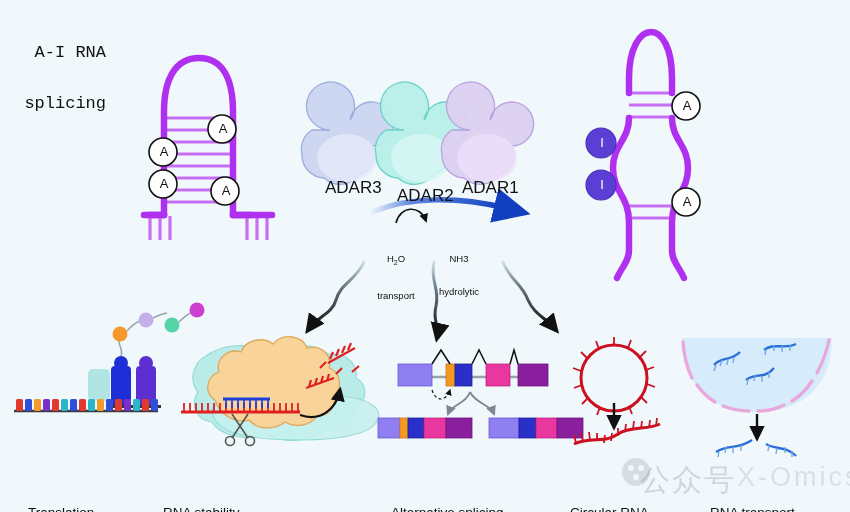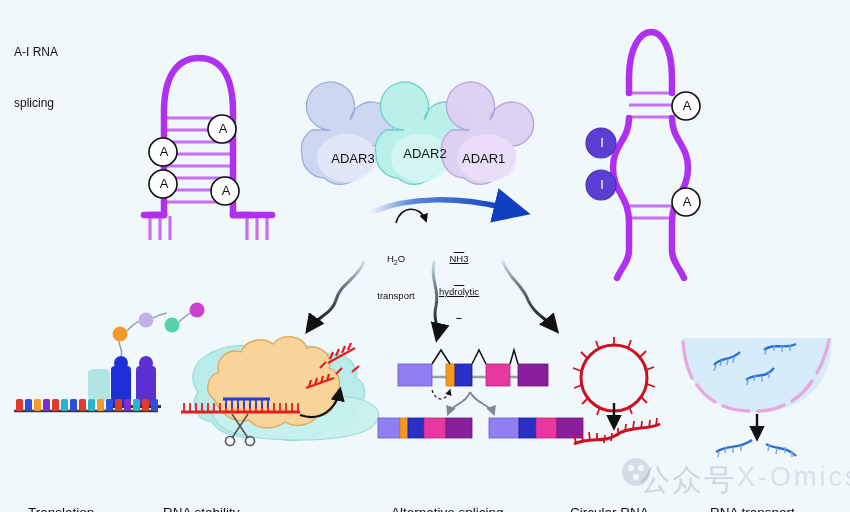--- a/index.html
+++ b/index.html
@@ -5,24 +5,24 @@
 <style>
   html,body{margin:0;padding:0;}
   body{
     width:850px;height:512px;overflow:hidden;
     background:#f0f8fc;
     font-family:"Liberation Sans","DejaVu Sans",sans-serif;
   }
   #figure{position:relative;width:850px;height:512px;background:#f0f8fc;}
   svg.layer{position:absolute;left:0;top:0;width:850px;height:512px;}
   .txt{position:absolute;color:#111;font-size:13.5px;line-height:16px;white-space:pre;}
-  .title{font-size:12px;line-height:17px;text-align:left;}
+  .title{font-size:17px;line-height:17px;text-align:right;font-family:Liberation Mono, monospace;}
   .caption{font-size:13.5px;line-height:17px;}
   .small{font-size:9.5px;line-height:11px;text-align:center;}
-  .nodeLbl{font-size:13px;}
+  .nodeLbl{font-size:17px;margin-top:29px;}
   .wm{
     position:absolute;color:#7c8a99;opacity:.30;
     font-size:30px;letter-spacing:2px;font-weight:400;
     pointer-events:none;white-space:pre;
   }
   .wm2{
     position:absolute;color:#98a6b3;opacity:.28;
     font-size:27px;letter-spacing:3px;pointer-events:none;white-space:pre;
   }
 </style>
@@ -378,28 +378,28 @@
       <circle cx="601" cy="185" r="15" fill="#5b3fd4" stroke="#4a31b4" stroke-width="1.2"></circle>
     </g>
   </svg>
 
   <div class="txt title" style="left:14px;top:10px;width:92px;">
     <div>A-I RNA</div>
     <div>splicing</div>
   </div>
 
   <div class="txt nodeLbl" style="left:325px;top:151px;width:56px;text-align:center;">ADAR3</div>
-  <div class="txt nodeLbl" style="left:397px;top:146px;width:56px;text-align:center;">ADAR2</div>
+  <div class="txt nodeLbl" style="left:397px;top:159px;width:56px;text-align:center;">ADAR2</div>
   <div class="txt nodeLbl" style="left:462px;top:151px;width:56px;text-align:left;">ADAR1</div>
 
   <div class="txt small" style="left:368px;top:231px;width:56px;">
     <div><span>H</span><sub style="font-size:7px;">2</sub><span>O</span></div>
     <div>transport</div>
   </div>
-  <div class="txt small" style="left:423px;top:231px;width:72px;text-decoration:underline;">
+  <div class="txt small" style="left:423px;top:231px;width:72px;">
     <div>NH3</div>
     <div>hydrolytic</div>
   </div>
 
   <div class="txt" style="left:215px;top:121px;width:16px;text-align:center;font-size:13px;">A</div>
   <div class="txt" style="left:156px;top:144px;width:16px;text-align:center;font-size:13px;">A</div>
   <div class="txt" style="left:156px;top:176px;width:16px;text-align:center;font-size:13px;">A</div>
   <div class="txt" style="left:218px;top:183px;width:16px;text-align:center;font-size:13px;">A</div>
 
   <div class="txt" style="left:679px;top:98px;width:16px;text-align:center;font-size:13px;">A</div>

